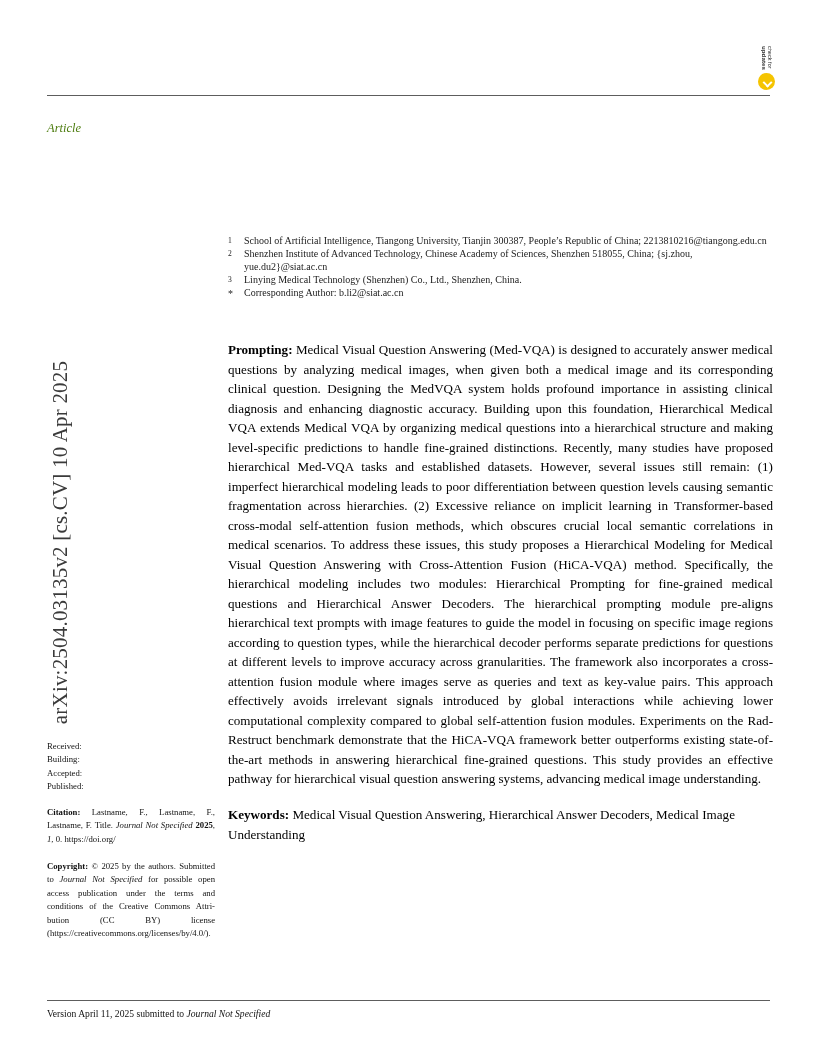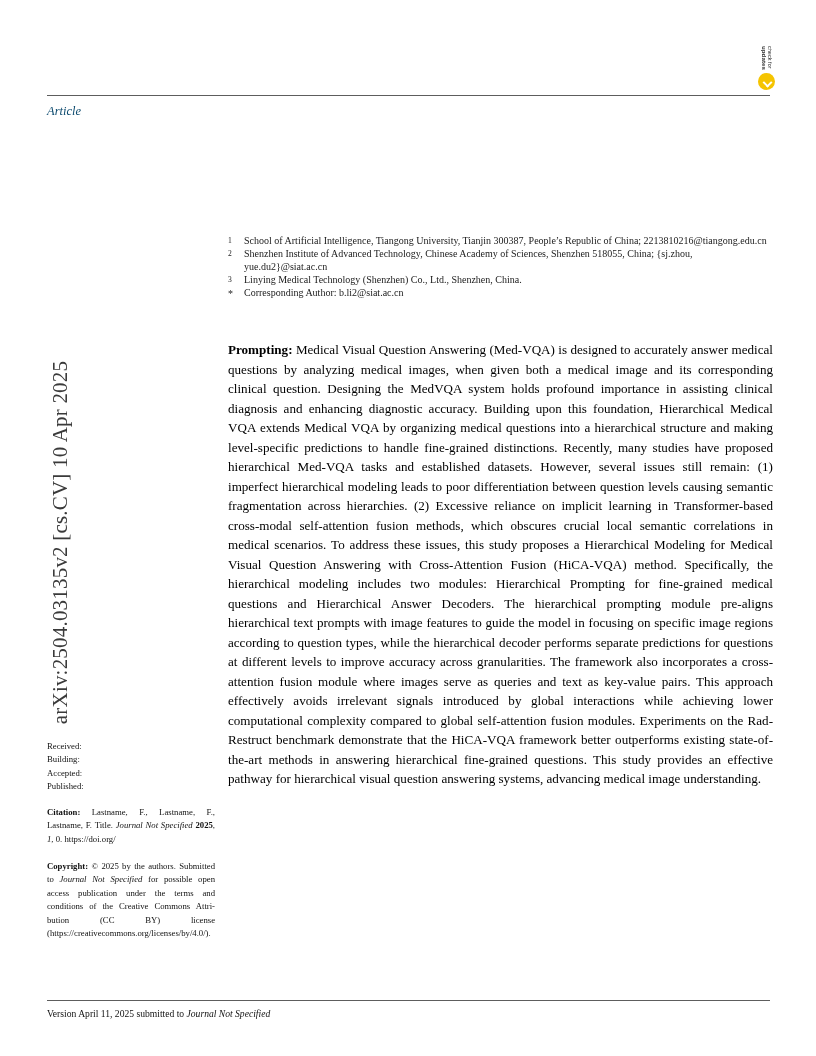--- a/index.html
+++ b/index.html
@@ -91,24 +91,24 @@
     top: 1000px;
     width: 723px;
     height: 1px;
     background: #5d5d5d;
   }
 
   
   .kicker {
     position: absolute;
     left: 47px;
-    top: 104px;
+    top: 121px;
     font-size: 12.5px;
     font-style: italic;
-    color: #0c4a6e;
+    color: #4d7c0f;
   }
   .title {
     position: absolute;
     left: 47px;
     top: 129px;
     width: 725px;
     font-size: 24.5px;
     font-weight: 700;
     line-height: 28.5px;
     letter-spacing: -0.1px;
@@ -308,20 +308,24 @@
       <span class="affil-mark star">*</span>
       <span class="affil-text">Corresponding Author: b.li2@siat.ac.cn</span>
     </div>
   </div>
 
   <div class="abstract">
     <b>Prompting:</b>
     <span>Medical Visual Question Answering (Med-VQA) is designed to accurately answer medical questions by analyzing medical images, when given both a medical image and its corresponding clinical question. Designing the MedVQA system holds profound importance in assisting clinical diagnosis and enhancing diagnostic accuracy. Building upon this foundation, Hierarchical Medical VQA extends Medical VQA by organizing medical questions into a hierarchical structure and making level-specific predictions to handle fine-grained distinctions. Recently, many studies have proposed hierarchical Med-VQA tasks and established datasets. However, several issues still remain: (1) imperfect hierarchical modeling leads to poor differentiation between question levels causing semantic fragmentation across hierarchies. (2) Excessive reliance on implicit learning in Transformer-based cross-modal self-attention fusion methods, which obscures crucial local semantic correlations in medical scenarios. To address these issues, this study proposes a Hierarchical Modeling for Medical Visual Question Answering with Cross-Attention Fusion (HiCA-VQA) method. Specifically, the hierarchical modeling includes two modules: Hierarchical Prompting for fine-grained medical questions and Hierarchical Answer Decoders. The hierarchical prompting module pre-aligns hierarchical text prompts with image features to guide the model in focusing on specific image regions according to question types, while the hierarchical decoder performs separate predictions for questions at different levels to improve accuracy across granularities. The framework also incorporates a cross-attention fusion module where images serve as queries and text as key-value pairs. This approach effectively avoids irrelevant signals introduced by global interactions while achieving lower computational complexity compared to global self-attention fusion modules. Experiments on the Rad-Restruct benchmark demonstrate that the HiCA-VQA framework better outperforms existing state-of-the-art methods in answering hierarchical fine-grained questions. This study provides an effective pathway for hierarchical visual question answering systems, advancing medical image understanding.</span>
   </div>
 
+  <div class="keywords">
+    <b>Keywords:</b>
+    <span>Medical Visual Question Answering, Hierarchical Answer Decoders, Medical Image Understanding</span>
+  </div>
 
   <div class="arxiv-stamp">arXiv:2504.03135v2  [cs.CV]  10 Apr 2025</div>
 
   <div class="dates">
     <div>Received:</div>
     <div>Building:</div>
     <div>Accepted:</div>
     <div>Published:</div>
   </div>
 

